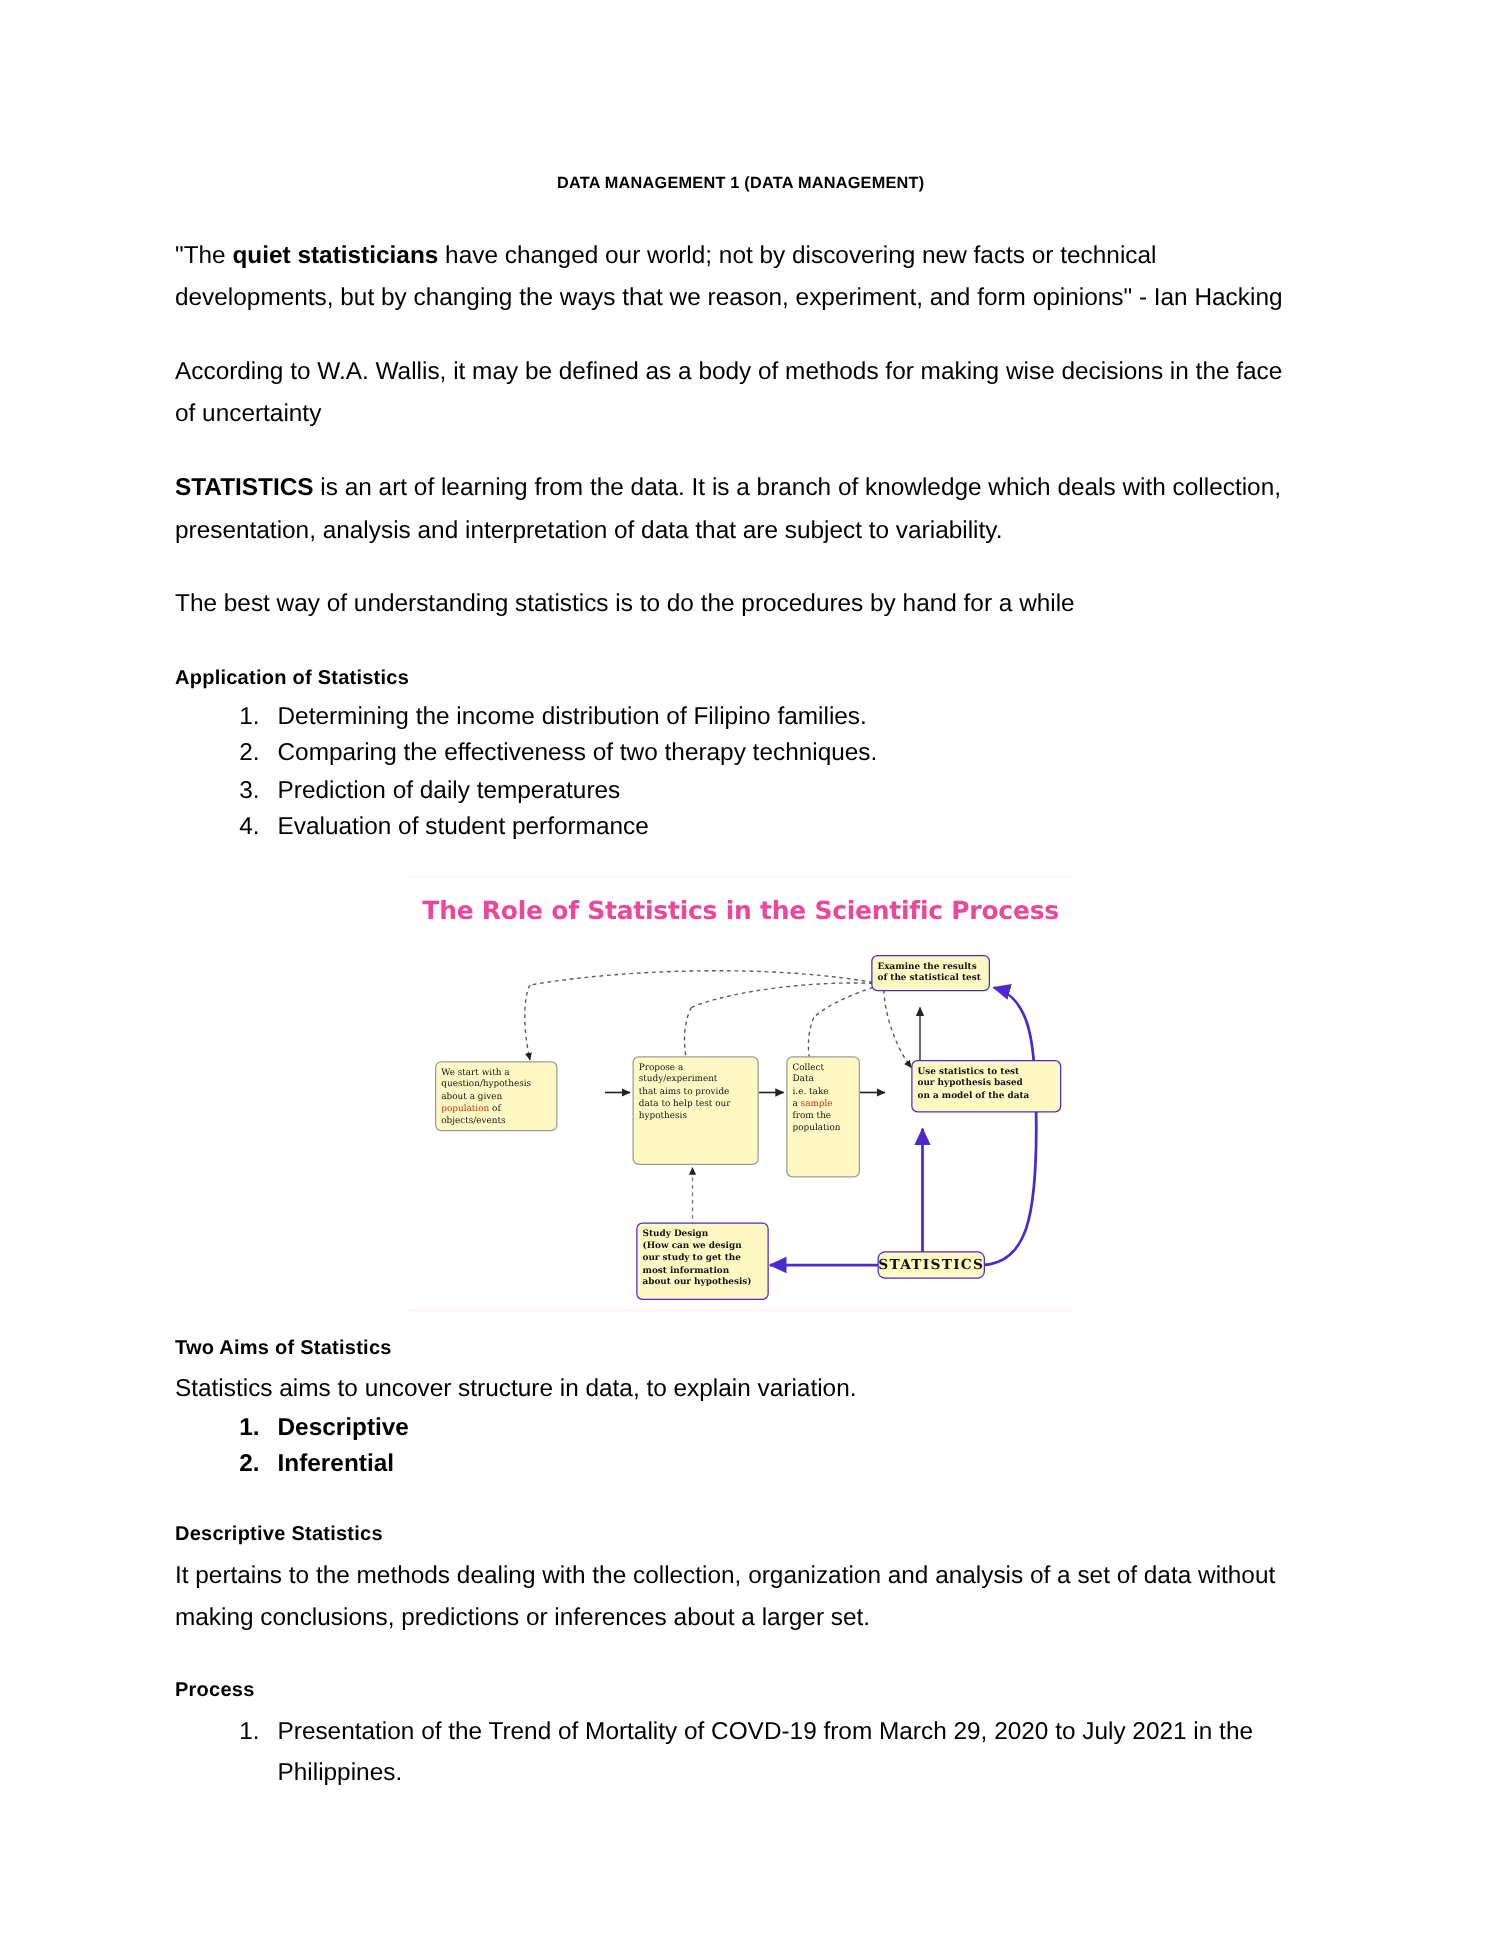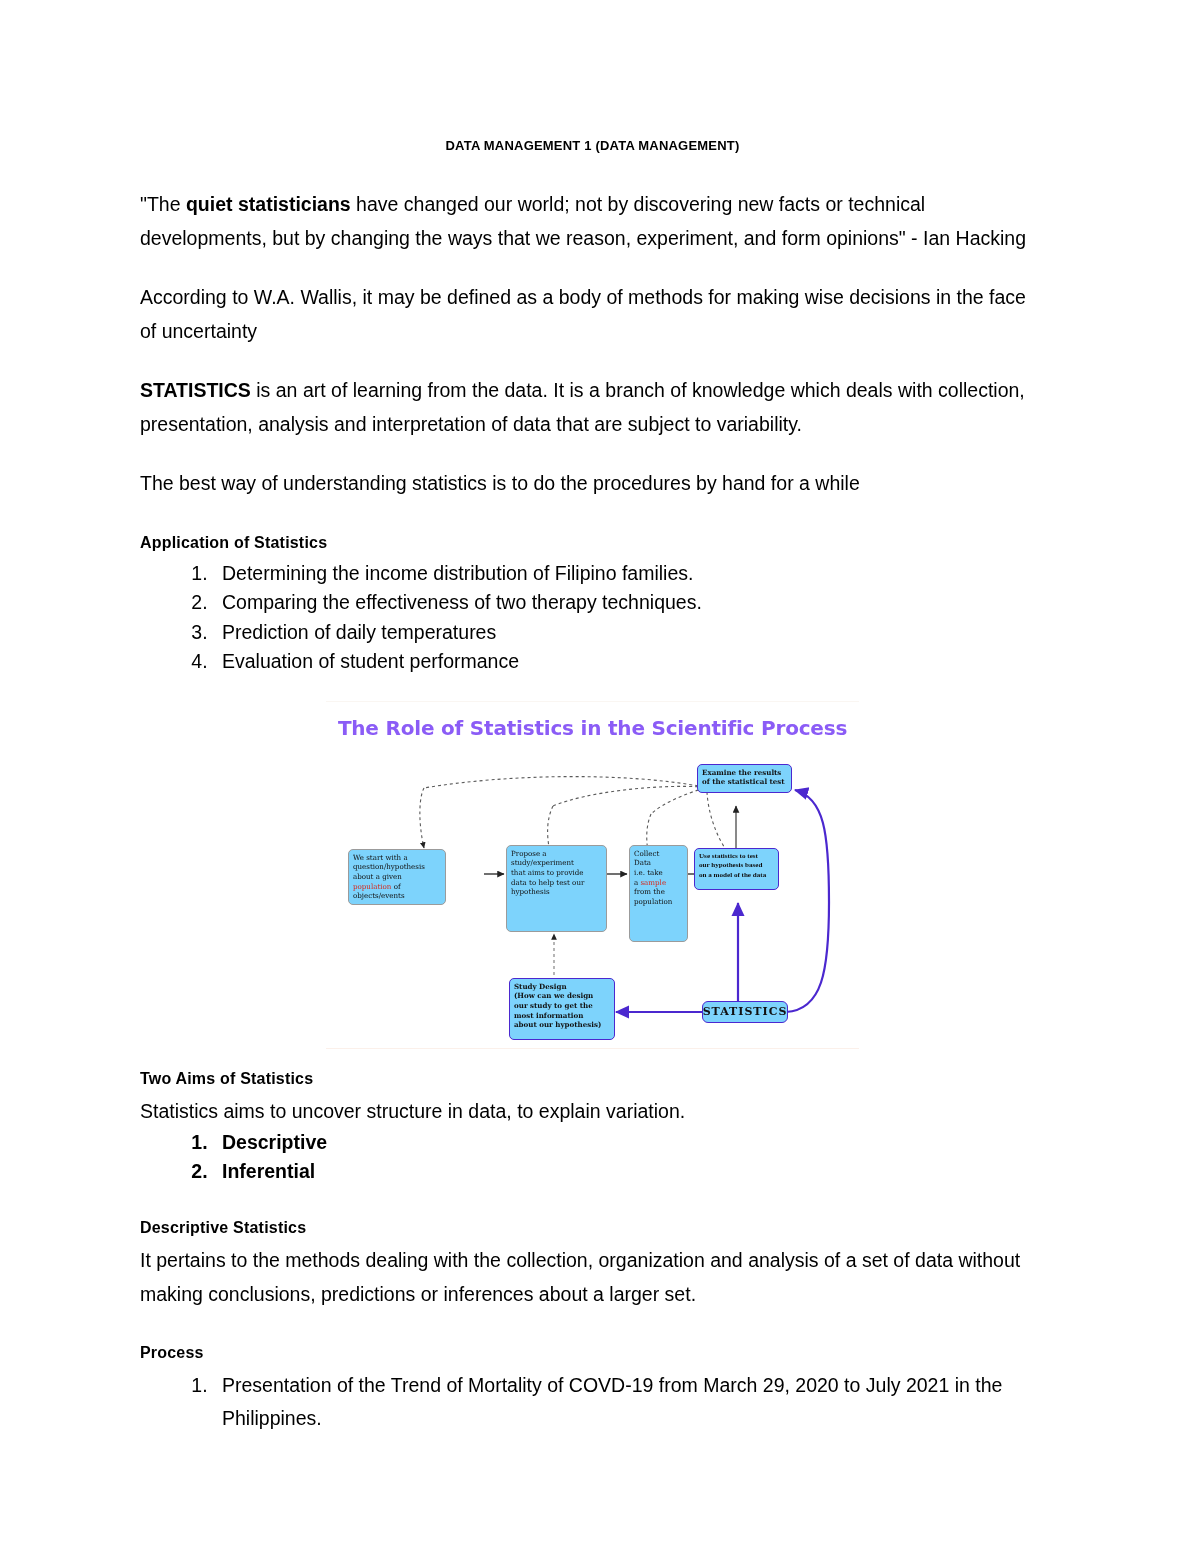--- a/index.html
+++ b/index.html
@@ -81,36 +81,36 @@
   }
   .fig-title {
     position: absolute;
     left: 0;
     right: 0;
     top: 14px;
     text-align: center;
     font-family: "DejaVu Sans", sans-serif;
     font-size: 20px;
     font-weight: bold;
-    color: #8b5cf6;
+    color: #ec4899;
     letter-spacing: -0.2px;
   }
   .fig-svg {
     position: absolute;
     left: 0;
     top: 0;
   }
   .node {
     position: absolute;
     box-sizing: border-box;
     font-family: "DejaVu Serif", serif;
     font-size: 7.1px;
     line-height: 9.6px;
     color: #111111;
-    background: #7dd3fc;
+    background: #fef9c3;
     padding: 3px 4px;
     overflow: hidden;
   }
   .node.grey {
     border: 1px solid #9b9b9b;
     border-radius: 5px;
   }
   .node.purple {
     border: 1.6px solid #4b28cf;
     border-radius: 5px;
@@ -217,21 +217,21 @@
 
       <div class="node grey" style="left:303px; top:143px; width:59px; height:97px;">
         <div>Collect</div>
         <div>Data</div>
         <div>i.e. take</div>
         <div><span>a </span><span class="red">sample</span></div>
         <div>from the</div>
         <div>population</div>
       </div>
 
-      <div class="node purple" style="left:368px; top:146px; width:85px; height:42px;font-family:Liberation Serif, serif;">
+      <div class="node purple" style="left:403px; top:146px; width:120px; height:42px;">
         <div>Use statistics to test</div>
         <div>our hypothesis based</div>
         <div>on a model of the data</div>
       </div>
 
       <div class="node purple" style="left:371px; top:62px; width:95px; height:29px;">
         <div>Examine the results</div>
         <div>of the statistical test</div>
       </div>
 

